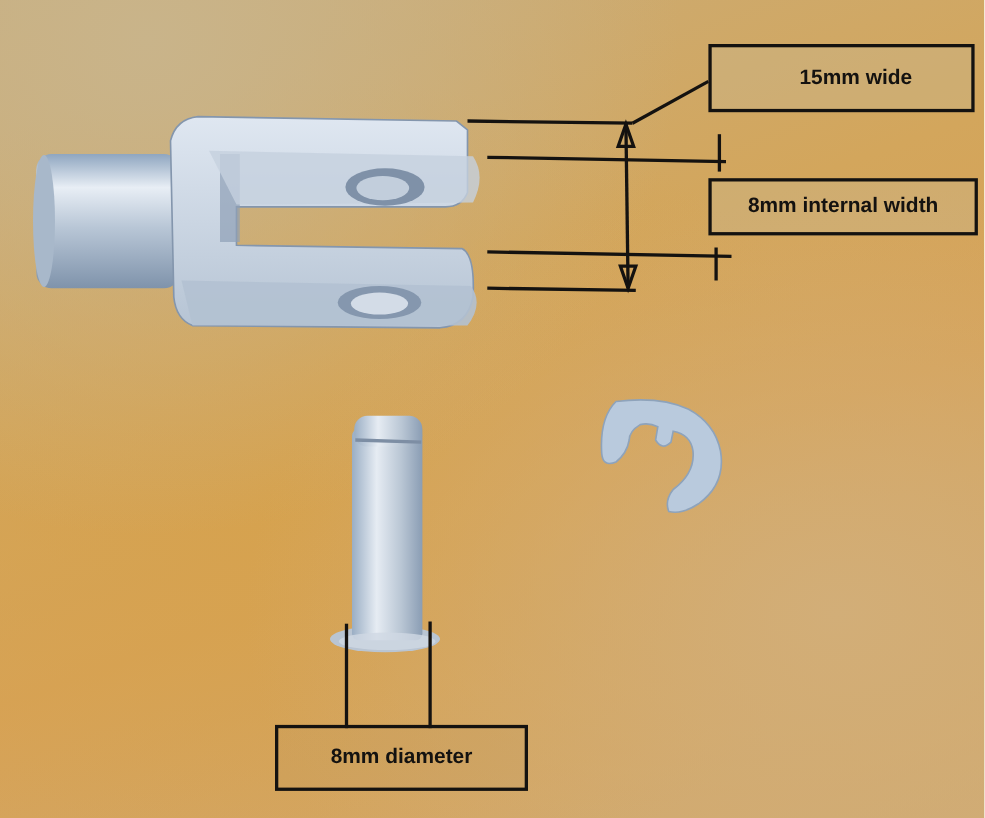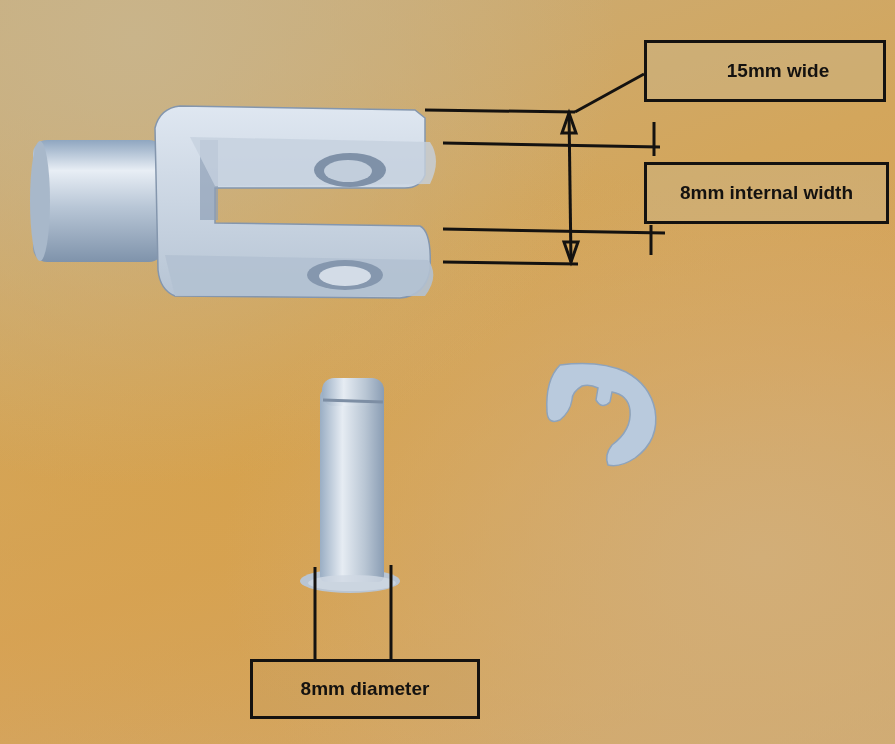--- a/index.html
+++ b/index.html
@@ -9,21 +9,21 @@
         background:
           radial-gradient(ellipse at 15% 5%, #c9b48a 0%, rgba(201,180,138,0) 45%),
           radial-gradient(ellipse at 85% 75%, #d2ae78 0%, rgba(210,174,120,0) 50%),
           radial-gradient(ellipse at 30% 60%, #d6a24e 0%, rgba(214,162,78,0) 60%),
           linear-gradient(160deg, #c8ad7c 0%, #d3a65c 40%, #d7a256 60%, #cfaa72 100%); }
   svg.scene { position: absolute; left: 0; top: 0; }
   .label-box { position: absolute; box-sizing: border-box; border: 3px solid #141210;
                display: flex; align-items: center; justify-content: center;
                font-weight: bold; color: #141210; font-size: 19px; }
   #lbl-wide { left: 644px; top: 40px; width: 242px; height: 62px; background: rgba(200,185,150,0.35); padding-left: 26px; }
-  #lbl-internal { left: 644px; top: 162px; width: 245px; height: 62px; background: rgba(200,185,150,0.35); }
+  #lbl-internal { left: 644px; top: 162px; width: 245px; height: 52px; background: rgba(200,185,150,0.35); }
   #lbl-diameter { left: 250px; top: 659px; width: 230px; height: 60px; background: rgba(190,150,90,0.2); align-items: center; }
 </style>
 </head>
 <body>
 
 <div class="bg"></div>
 
 <svg class="scene" width="895" height="744" viewBox="0 0 895 744">
   <defs>
     <linearGradient id="metalV" x1="0" y1="0" x2="0" y2="1">

